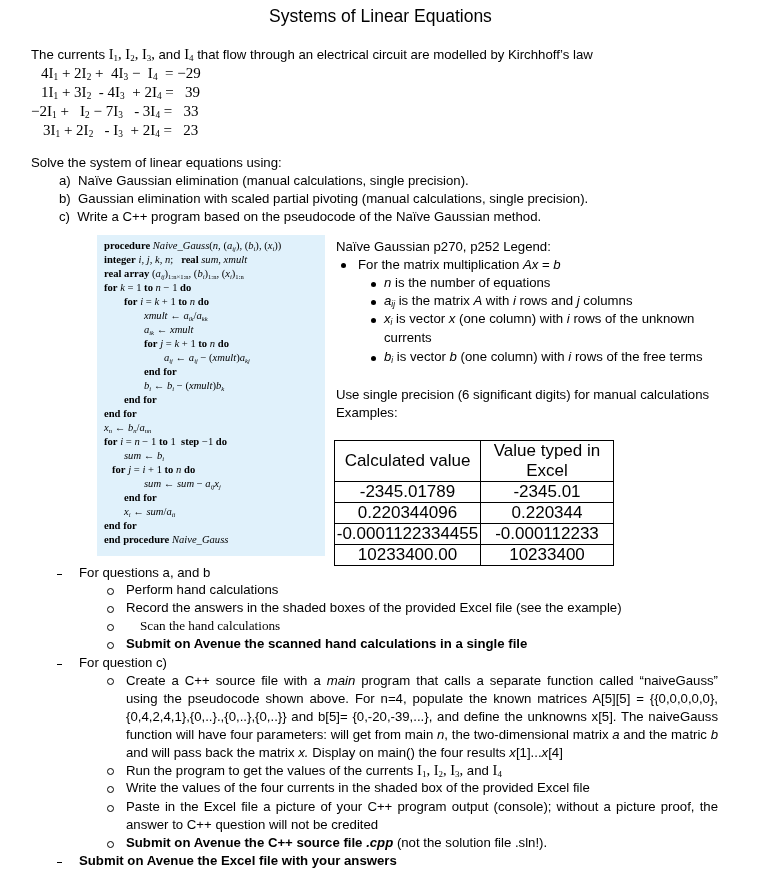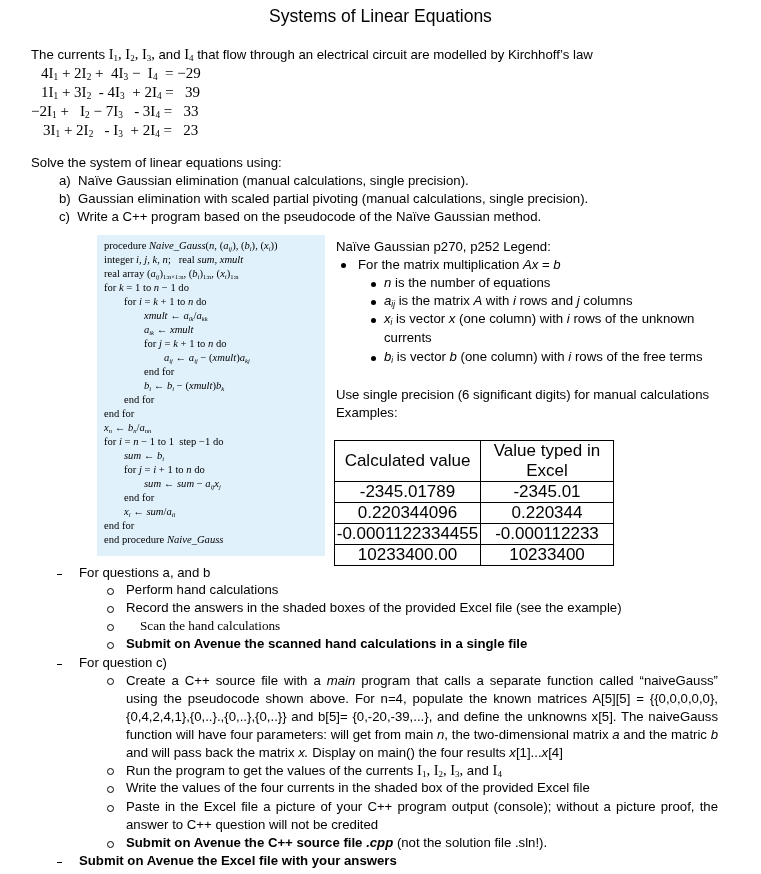--- a/index.html
+++ b/index.html
@@ -7,21 +7,21 @@
          font-family: "Liberation Sans", sans-serif; color: #000; font-size: 13.2px; }
   .abs { position: absolute; white-space: nowrap; }
   .title { left: 0; width: 761px; top: 6px; text-align: center; font-size: 17.5px; }
   .serif { font-family: "Liberation Serif", serif; }
   sub { font-size: 0.62em; vertical-align: -0.25em; line-height: 0; }
   .eq { font-family: "Liberation Serif", serif; font-size: 15px; }
   .eq .row { position: absolute; white-space: pre; }
   .line { position: absolute; white-space: nowrap; }
   .pseudo { position: absolute; left: 97px; top: 235px; width: 228px; height: 321px; background: #e0f1fb; }
   .pseudo .pl { position: absolute; white-space: nowrap; font-family: "Liberation Serif", serif; font-size: 10.6px; }
-  .pseudo b { font-weight: normal; }
+  .pseudo b { font-weight: bold; }
   .pseudo i { }
   .legend .li { position: absolute; white-space: nowrap; font-size: 13.2px; }
   .bullet { position: absolute; width: 5px; height: 5px; border-radius: 50%; background: #000; }
   table.ex { position: absolute; left: 334px; top: 440px; border-collapse: collapse; font-size: 17px; }
   table.ex td { border: 1px solid #000; text-align: center; height: 18.5px; padding: 0; }
   table.ex td.c1 { width: 145px; }
   table.ex td.c2 { width: 132px; margin-top: 32px; }
   .dash { position: absolute; width: 5px; height: 1px; background: #000; }
   .circ { position: absolute; width: 5px; height: 5px; border: 1px solid #000; border-radius: 50%; }
   .para { position: absolute; left: 126px; width: 592px; font-size: 13.2px; line-height: 18px; text-align: justify; }
@@ -63,21 +63,21 @@
   <div class="pl" style="left:47px; top:89px;"><i>a<sub>ik</sub></i> ← <i>xmult</i></div>
   <div class="pl" style="left:47px; top:103px;"><b>for</b> <i>j</i> = <i>k</i> + 1 <b>to</b> <i>n</i> <b>do</b></div>
   <div class="pl" style="left:67px; top:117px;"><i>a<sub>ij</sub></i> ← <i>a<sub>ij</sub></i> − (<i>xmult</i>)<i>a<sub>kj</sub></i></div>
   <div class="pl" style="left:47px; top:131px;"><b>end for</b></div>
   <div class="pl" style="left:47px; top:145px;"><i>b<sub>i</sub></i> ← <i>b<sub>i</sub></i> − (<i>xmult</i>)<i>b<sub>k</sub></i></div>
   <div class="pl" style="left:27px; top:159px;"><b>end for</b></div>
   <div class="pl" style="left:7px; top:173px;"><b>end for</b></div>
   <div class="pl" style="left:7px; top:187px;"><i>x<sub>n</sub></i> ← <i>b<sub>n</sub></i>/<i>a<sub>nn</sub></i></div>
   <div class="pl" style="left:7px; top:201px;"><b>for</b> <i>i</i> = <i>n</i> − 1 <b>to</b> 1 &nbsp;<b>step</b> −1 <b>do</b></div>
   <div class="pl" style="left:27px; top:215px;"><i>sum</i> ← <i>b<sub>i</sub></i></div>
-  <div class="pl" style="left:27px; top:229px;"><b>for</b> <i>j</i> = <i>i</i> + 1 <b>to</b> <i>n</i> <b>do</b></div>
+  <div class="pl" style="left:15px; top:229px;"><b>for</b> <i>j</i> = <i>i</i> + 1 <b>to</b> <i>n</i> <b>do</b></div>
   <div class="pl" style="left:47px; top:243px;"><i>sum</i> ← <i>sum</i> − <i>a<sub>ij</sub>x<sub>j</sub></i></div>
   <div class="pl" style="left:27px; top:257px;"><b>end for</b></div>
   <div class="pl" style="left:27px; top:271px;"><i>x<sub>i</sub></i> ← <i>sum</i>/<i>a<sub>ii</sub></i></div>
   <div class="pl" style="left:7px; top:285px;"><b>end for</b></div>
   <div class="pl" style="left:7px; top:299px;"><b>end procedure</b> <i>Naive_Gauss</i></div>
 </div>
 
 <div class="legend">
   <div class="li" style="left:336px; top:239px;">Naïve Gaussian p270, p252 Legend:</div>
   <div class="bullet" style="left:341px; top:263px;"></div>

